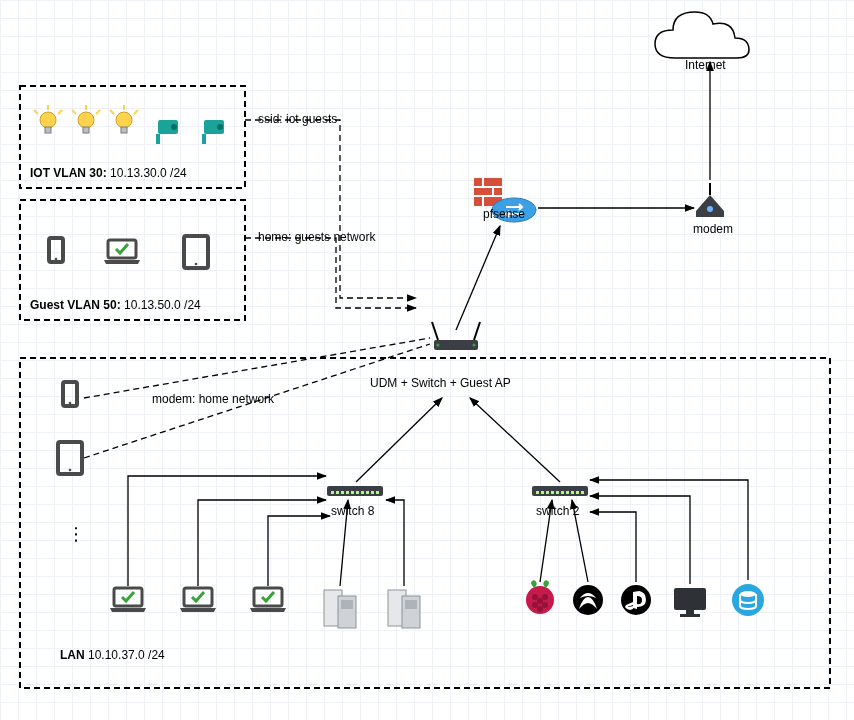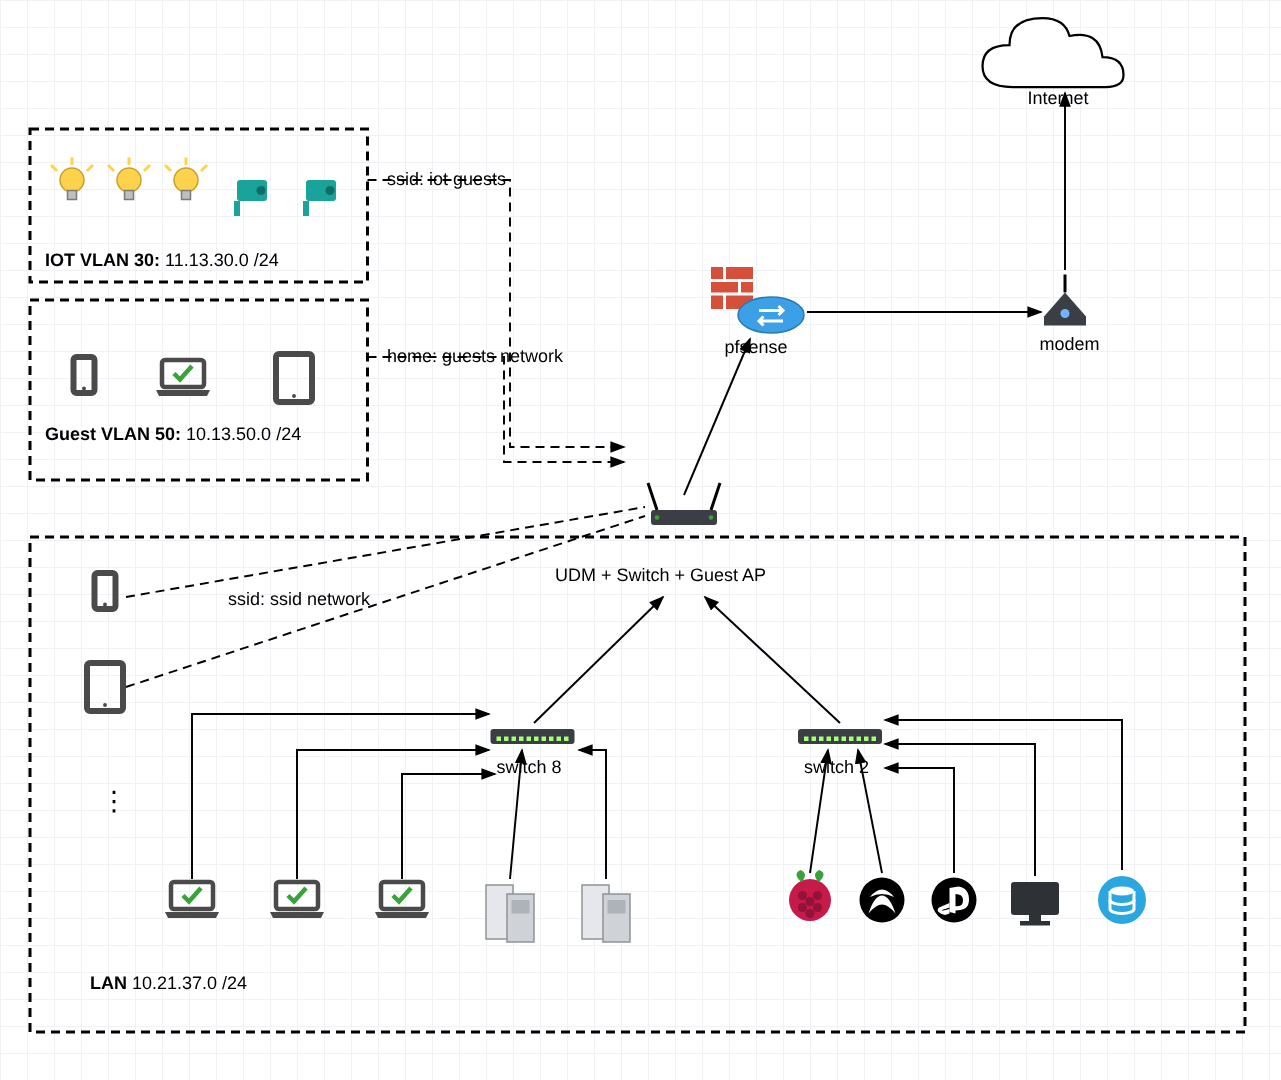--- a/index.html
+++ b/index.html
@@ -200,31 +200,31 @@
   <g stroke="#000" fill="none" stroke-width="1.3" stroke-dasharray="6 4">
     <path d="M245,120 H340 V298 H416" marker-end="url(#arr)"></path>
     <path d="M245,238 H336 V308 H416" marker-end="url(#arr)"></path>
     <line x1="84" y1="398" x2="430" y2="338"></line>
     <line x1="84" y1="458" x2="430" y2="344"></line>
   </g>
 </svg>
 
 <span class="lbl" style="left:685px;top:58px">Internet</span>
 <span class="lbl" style="left:693px;top:222px">modem</span>
-<span class="lbl" style="left:483px;top:224px">pfsense</span>
+<span class="lbl" style="left:483px;top:207px">pfsense</span>
 <span class="lbl" style="left:370px;top:376px">UDM + Switch + Guest AP</span>
 <span class="lbl" style="left:331px;top:504px">switch 8</span>
 <span class="lbl" style="left:536px;top:504px">switch 2</span>
 
 <span class="lbl" style="left:30px;top:166px">
-  <b>IOT VLAN 30:</b> <span>11.13.30.0 /24</span>
+  <b>IOT VLAN 30:</b> <span>10.13.30.0 /24</span>
 </span>
 <span class="lbl" style="left:258px;top:112px">ssid: iot guests</span>
 
-<span class="lbl" style="left:30px;top:282px">
+<span class="lbl" style="left:30px;top:298px">
   <b>Guest VLAN 50:</b> <span>10.13.50.0 /24</span>
 </span>
 <span class="lbl" style="left:258px;top:230px">home: guests network</span>
 
 <span class="lbl" style="left:60px;top:648px">
-  <b>LAN</b> <span>10.21.37.0 /24</span>
+  <b>LAN</b> <span>10.10.37.0 /24</span>
 </span>
-<span class="lbl" style="left:152px;top:392px">ssid: ssid network</span>
+<span class="lbl" style="left:152px;top:392px">modem: home network</span>
 
 </body></html>

